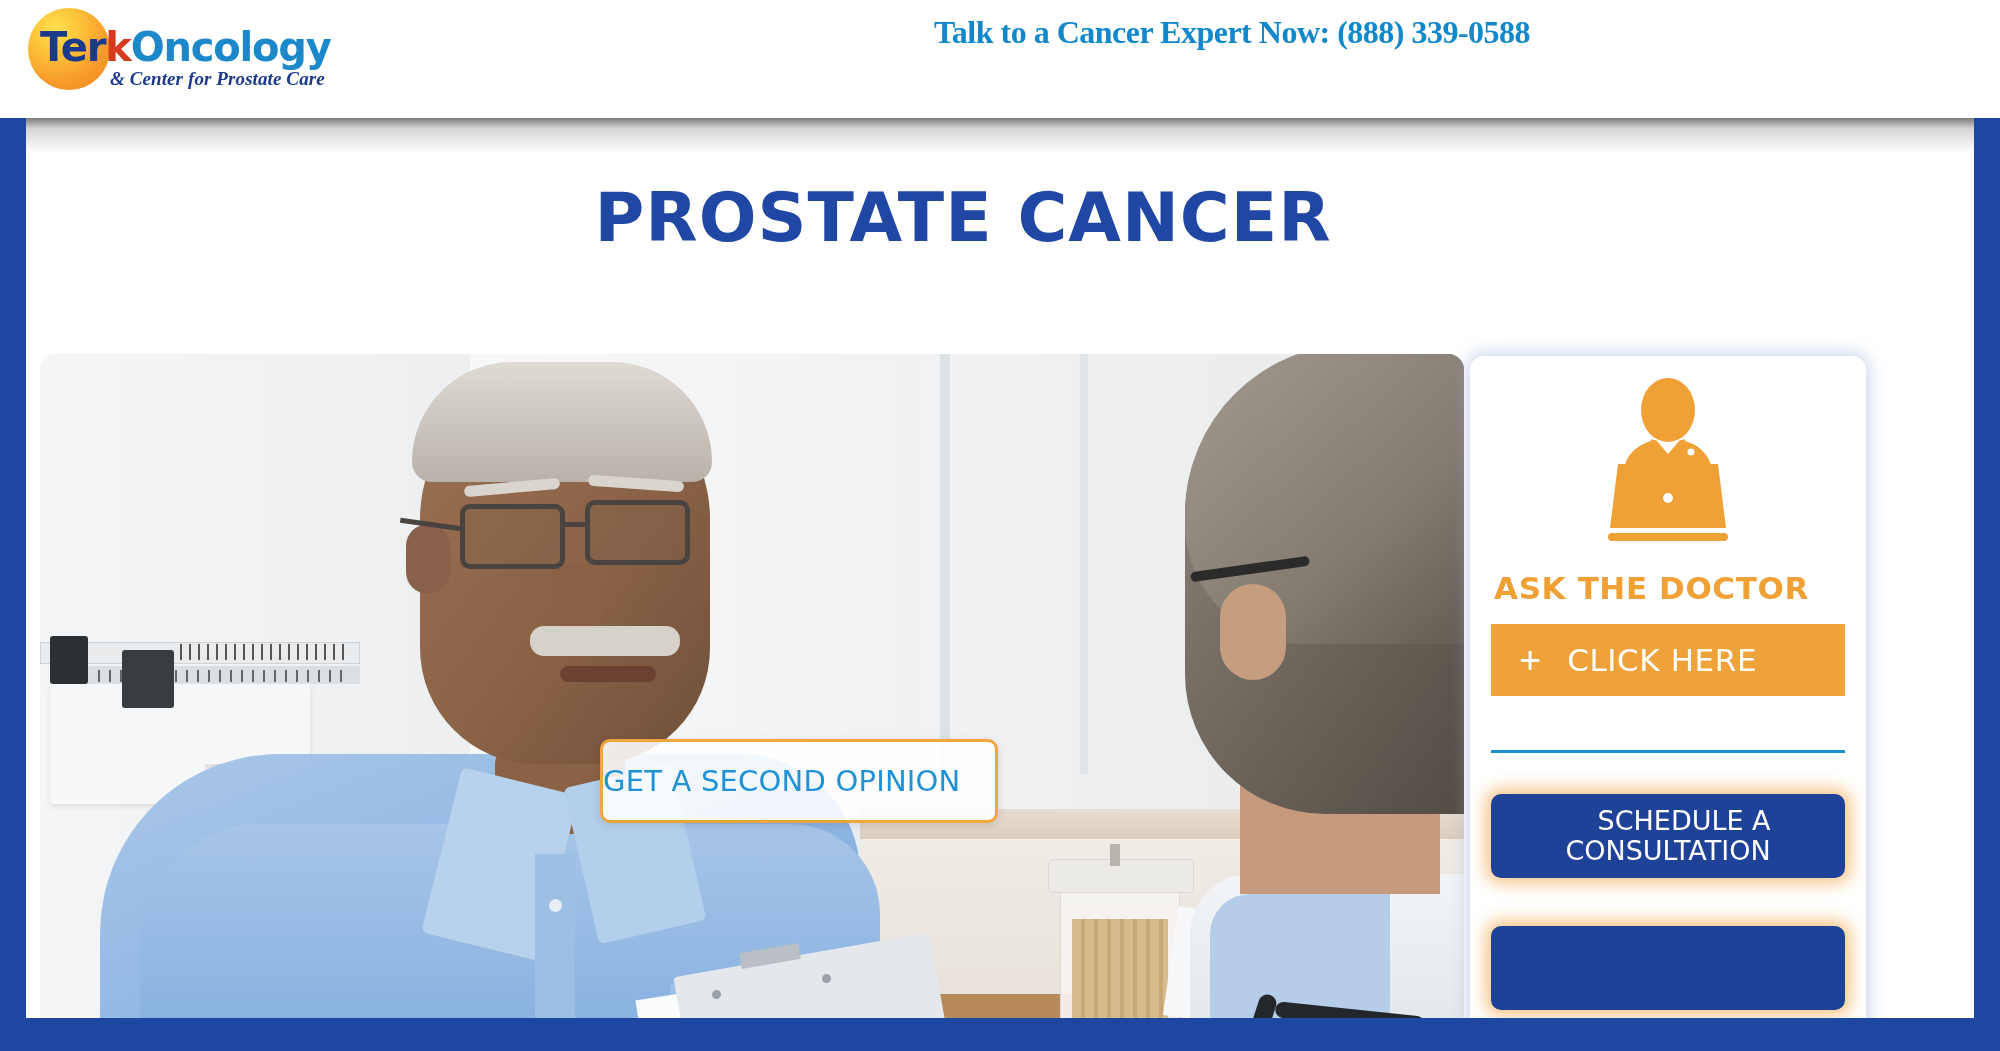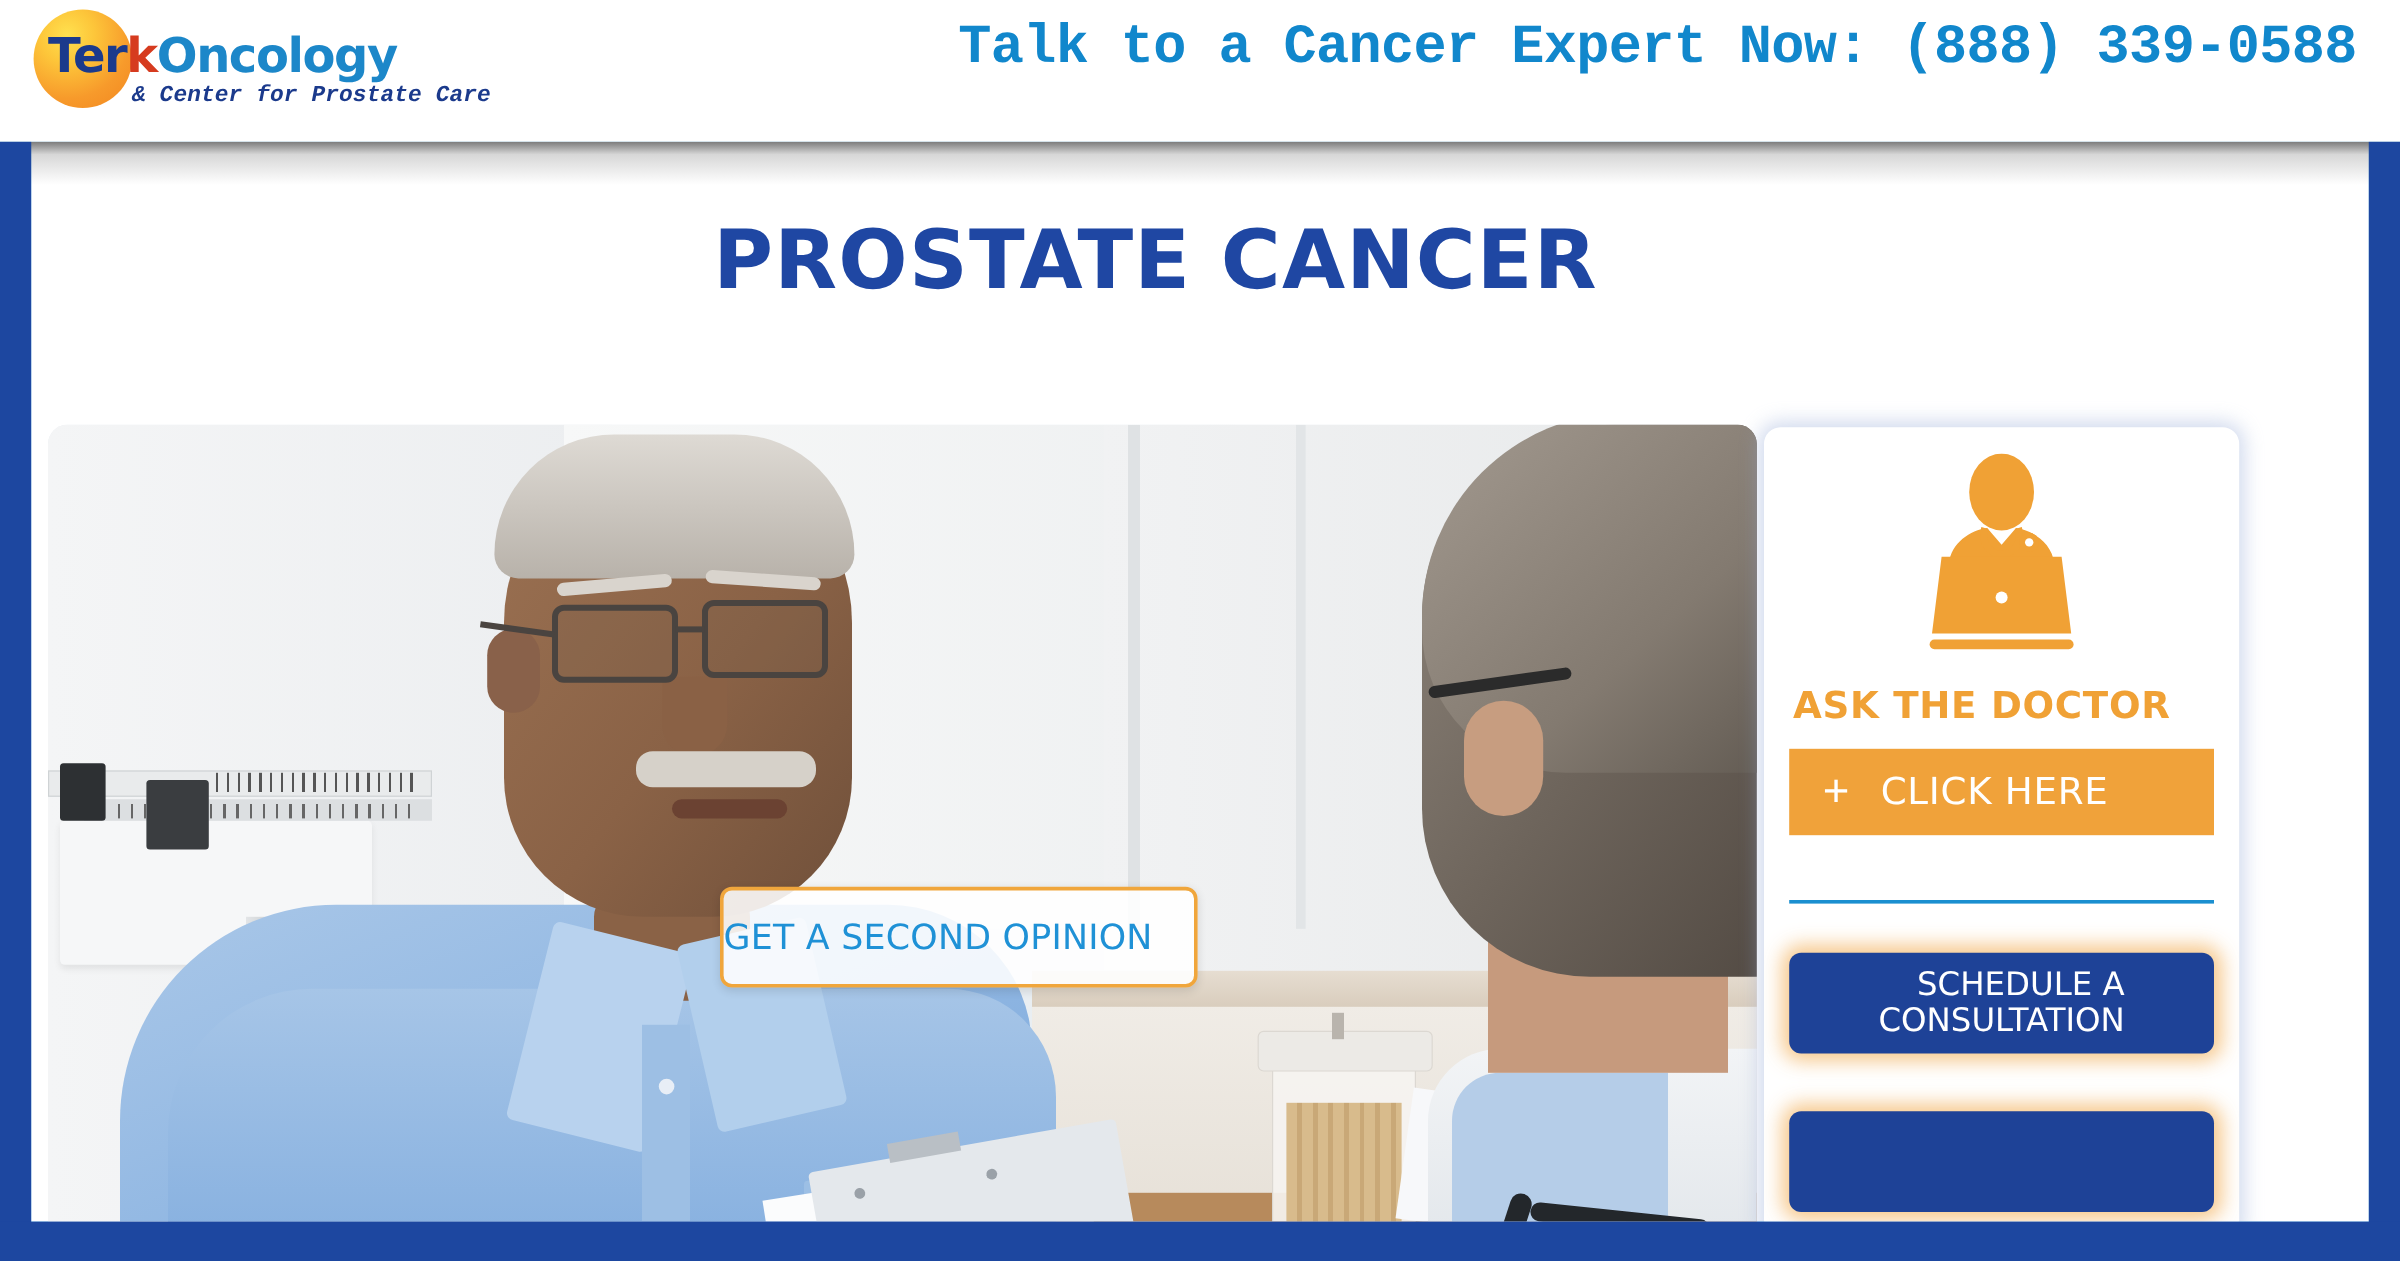--- a/index.html
+++ b/index.html
@@ -31,28 +31,28 @@
     font-family: "DejaVu Sans", sans-serif;
     white-space: nowrap;
   }
   .logo-terk { color: #1b3a8c; }
   .logo-k { color: #d63b1f; }
   .logo-onc { color: #1c87c9; }
   .logo-sub {
     position: absolute; left: 88px; top: 62px;
     font-size: 19px; font-weight: 700; font-style: italic;
     color: #1b3a8c; letter-spacing: .1px; white-space: nowrap;
-    font-family: Liberation Mono, monospace;
+    font-family: Liberation Serif, serif;
   }
   .phone-line {
     position: absolute; left: 500px; top: 14px; width: 1480px;
-    text-align: right; padding-right: 16px;
-    font-size: 46px; font-weight: 700; color: #1187cc;
+    text-align: center; padding-right: 16px;
+    font-size: 32px; font-weight: 700; color: #1187cc;
     letter-spacing: -0.5px; white-space: nowrap;
-    font-family: Liberation Mono, monospace;
+    font-family: Liberation Serif, serif;
   }
 
   
   .header-shadow {
     position: absolute; left: 0; top: 118px; width: 2000px; height: 36px;
     background: linear-gradient(to bottom, rgba(85,85,85,0.78) 0%, rgba(140,140,140,0.35) 30%, rgba(255,255,255,0) 100%);
     z-index: 30; pointer-events: none;
   }
 
   

